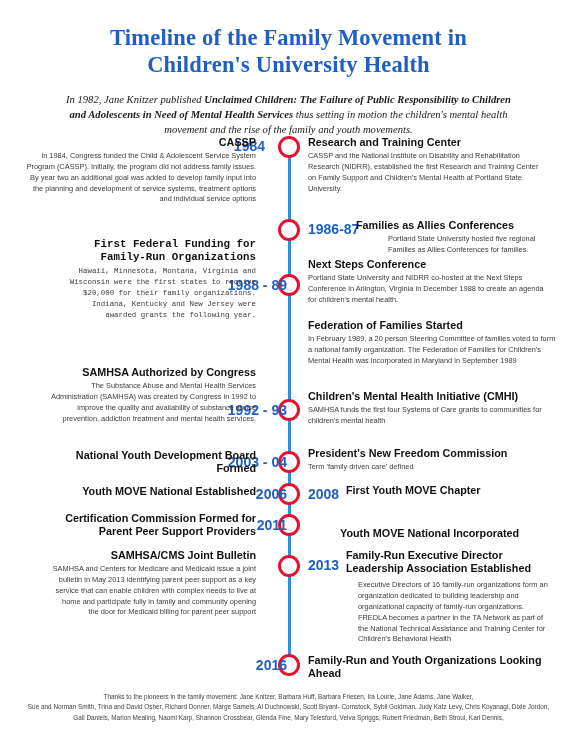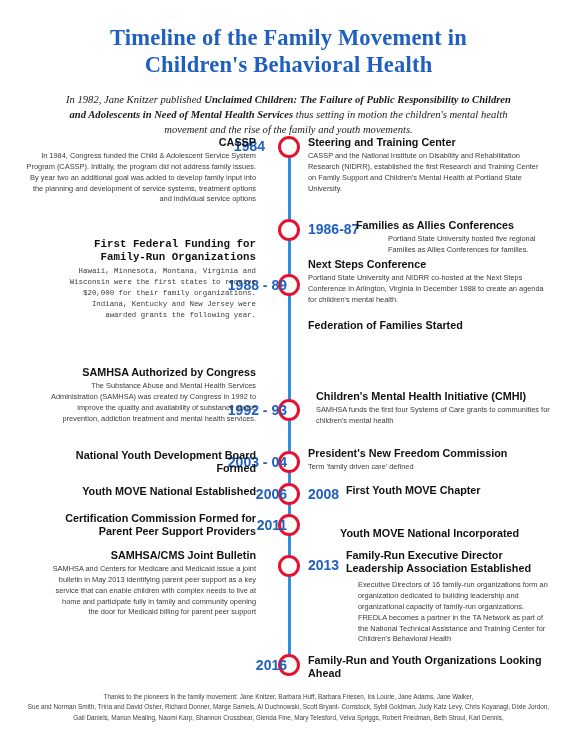--- a/index.html
+++ b/index.html
@@ -97,21 +97,21 @@
   }
   .footer span{display:block;}
 </style>
 </head>
 <body>
 
 <div class="page">
 
   <div class="title">
     <span>Timeline of the Family Movement in</span>
-    <span class="l2">Children's Behavioral Health</span>
+    <span class="l2">Children's University Health</span>
   </div>
 
   <div class="subtitle">
     <span>In 1982, Jane Knitzer published </span><b>Unclaimed Children: The Failure of Public Responsibility to Children and Adolescents in Need of Mental Health Services</b><span> thus setting in motion the children's mental health movement and the rise of the family and youth movements.</span>
   </div>
 
   <div class="spine"></div>
 
   <div class="node" style="top:136px;"></div>
   <div class="node" style="top:219px;"></div>
@@ -160,39 +160,40 @@
   <div class="ent left" style="left:56px;top:512px;width:200px;">
     <p class="hd">Certification Commission Formed for Parent Peer Support Providers</p>
   </div>
 
   <div class="ent left" style="left:52px;top:549px;width:204px;">
     <p class="hd">SAMHSA/CMS Joint Bulletin</p>
     <p class="bd">SAMHSA and Centers for Medicare and Medicaid issue a joint bulletin in May 2013 identifying parent peer support as a  key service that can enable children with complex needs to live at home and participate fully in family and community opening the door for Medicaid billing for parent peer support</p>
   </div>
 
   <div class="ent right" style="left:308px;top:136px;width:236px;">
-    <p class="hd">Steering and Training Center</p>
+    <p class="hd">Research and Training Center</p>
     <p class="bd">CASSP and the National Institute on Disability and Rehabilitation Research (NIDRR), established the first Research and Training Center on Family Support and Children's Mental Health at Portland State University.</p>
   </div>
 
   <div class="ent right" style="left:356px;top:219px;width:198px;">
     <p class="hd">Families as Allies Conferences</p>
     <p class="bd" style="padding-left:32px;">Portland State University hosted five regional Families as Allies Conferences for families.</p>
   </div>
 
   <div class="ent right" style="left:308px;top:258px;width:240px;">
     <p class="hd">Next Steps Conference</p>
     <p class="bd">Portland State University and NIDRR co-hosted at the Next Steps Conference in Arlington, Virginia in December 1988 to create an agenda for children's mental health.</p>
   </div>
 
   <div class="ent right" style="left:308px;top:319px;width:248px;">
     <p class="hd">Federation of Families Started</p>
-  </div>
-
-  <div class="ent right" style="left:316px;top:390px;width:246px;">
+    <p class="bd">In February 1989, a 20 person Steering Committee of families voted to form a national family organization. The Federation of Families for Children's Mental Health was incorporated in Maryland in September 1989</p>
+  </div>
+
+  <div class="ent right" style="left:308px;top:390px;width:246px;">
     <p class="hd">Children's Mental Health Initiative (CMHI)</p>
     <p class="bd">SAMHSA funds the first four Systems of Care grants to communities for children's mental health</p>
   </div>
 
   <div class="ent right" style="left:308px;top:447px;width:240px;">
     <p class="hd">President's New Freedom Commission</p>
     <p class="bd">Term 'family driven care' defined</p>
   </div>
 
   <div class="ent right" style="left:346px;top:484px;width:200px;">

